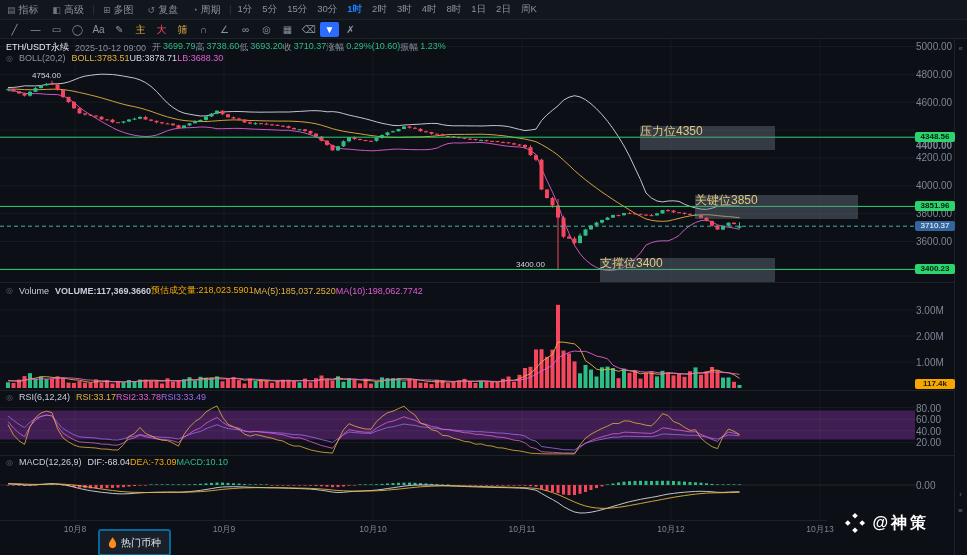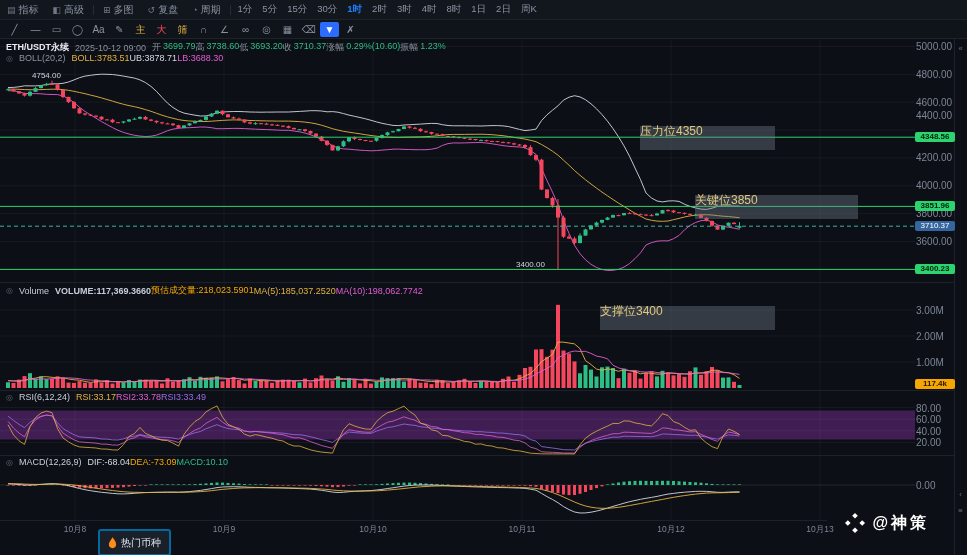--- a/index.html
+++ b/index.html
@@ -29,21 +29,21 @@
   .hdiv{position:absolute;left:0;width:955px;height:1px;background:#1d222a;z-index:5;}
   #time-axis{position:absolute;top:520px;left:0;width:827px;height:16px;border-top:1px solid #1d222a;z-index:5;}
   .tlabel{position:absolute;top:3px;width:40px;text-align:center;font-size:8.5px;color:#7d8696;}
   
   .legend{position:absolute;z-index:6;display:flex;gap:6px;align-items:center;font-size:9px;color:#8a93a1;left:6px;white-space:nowrap;}
   #legend1{top:41px;}
   #legend2{top:53px;}
   #vol-header{top:284px;}
   #rsi-header{top:392px;}
   #macd-header{top:457px;}
-  .sym{color:#e8ecf2;font-weight:bold;}
+  .sym{color:#e8ecf2;font-weight:normal;}
   .pair{display:inline-flex;gap:2px;}
   .lk{color:#8a93a1;}
   .lv{color:#2ebd85;}
   [data-list]{display:inline-flex;align-items:center;}
   .ptitle{color:#c6cdd8;}
   .picon{color:#5d6673;font-size:8px;}
   
   .axis-label{position:absolute;left:916px;width:37px;text-align:left;font-size:10px;color:#7d8696;line-height:9px;z-index:4;}
   .badge{position:absolute;left:915px;width:40px;text-align:center;font-size:8px;line-height:10px;height:10px;border-radius:2px;z-index:6;}
   .badge.green{background:#2bd46e;color:#06220f;font-weight:bold;}
@@ -841,32 +841,32 @@
       <path d="M2.8 7.2L5.6 10 2.8 12.8 0 10z"></path>
       <path d="M17.2 7.2L20 10l-2.8 2.8L14.4 10z"></path>
       <path d="M10 14.4l2.8 2.8L10 20l-2.8-2.8z"></path>
     </svg>
     <span>@神策</span>
   </div>
 
 <div class="axis-label" style="top: 41.8657px;">5000.00</div>
     <div class="axis-label" style="top: 69.7514px;">4800.00</div>
     <div class="axis-label" style="top: 97.6371px;">4600.00</div>
-    <div class="axis-label" style="top: 111px;">4400.00</div>
+    <div class="axis-label" style="top: 141px; font-weight: bold;">4400.00</div>
     <div class="axis-label" style="top: 153.409px;">4200.00</div>
     <div class="axis-label" style="top: 181.294px;">4000.00</div>
     <div class="axis-label" style="top: 209.18px;">3800.00</div>
     <div class="axis-label" style="top: 237.066px;">3600.00</div>
     <div class="axis-label" style="top: 264.951px;">3400.00</div>
     <div class="badge green" style="top: 132.195px;">4348.56</div>
     <div class="anno" style="left: 640px; width: 135px; top: 126.195px;">压力位4350</div>
     <div class="badge green" style="top: 201.435px;">3851.96</div>
     <div class="anno" style="left: 695px; width: 163px; top: 195.435px;">关键位3850</div>
     <div class="badge green" style="top: 264.419px;">3400.23</div>
-    <div class="anno" style="left: 600px; width: 175px; top: 258.419px; margin-top: 48px;">支撑位3400</div>
+    <div class="anno" style="left: 600px; width: 175px; top: 258.419px;">支撑位3400</div>
     <div class="badge blue" style="top: 221.177px;">3710.37</div>
     <div class="marker" style="left: 32px; top: 70.6651px;">4754.00</div>
     <div class="marker" style="left: 516px; top: 260.451px;">3400.00</div>
     <div class="axis-label" style="top: 306px;">3.00M</div>
     <div class="axis-label" style="top: 332px;">2.00M</div>
     <div class="axis-label" style="top: 358px;">1.00M</div>
     <div class="badge orange" style="top: 379px;">117.4k</div>
     <div class="axis-label" style="top: 403.6px;">80.00</div>
     <div class="axis-label" style="top: 415.2px;">60.00</div>
     <div class="axis-label" style="top: 426.8px;">40.00</div>

